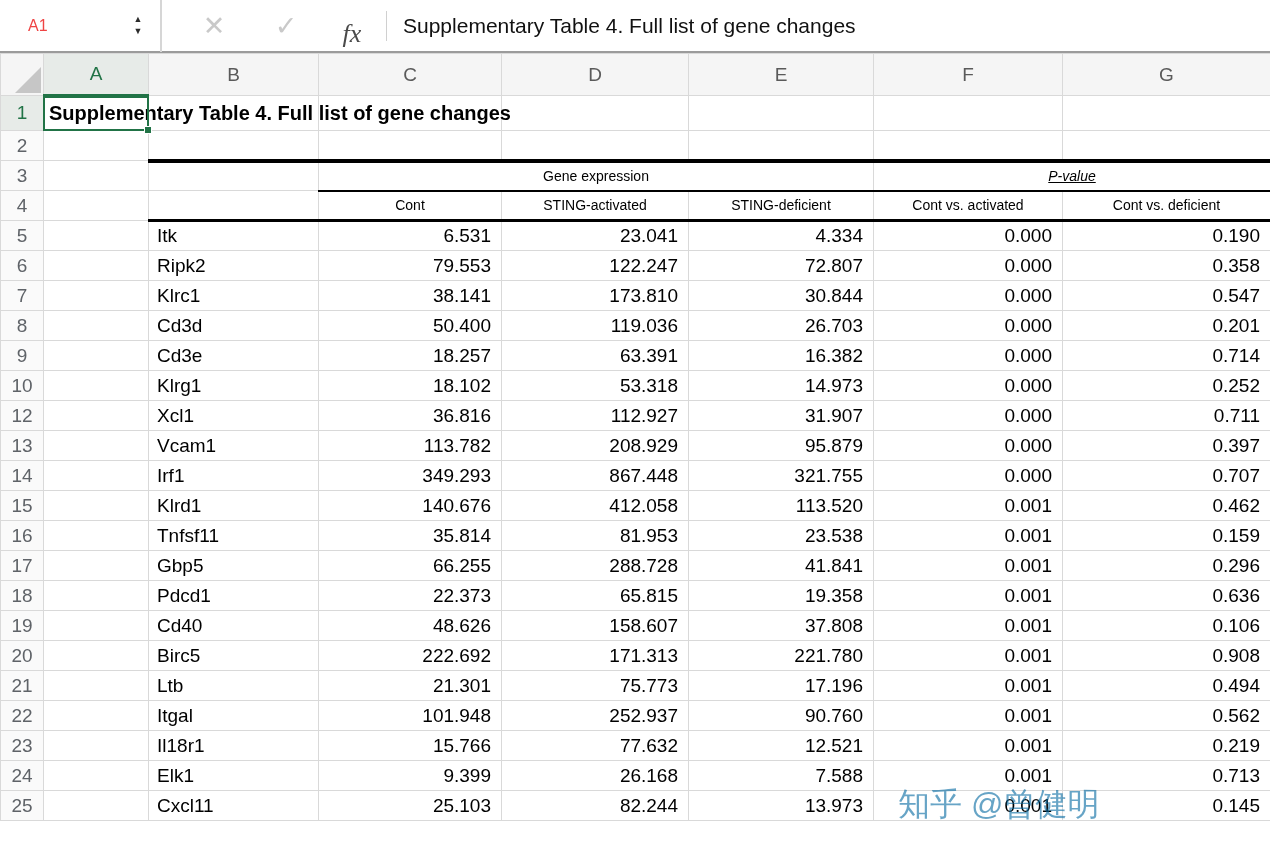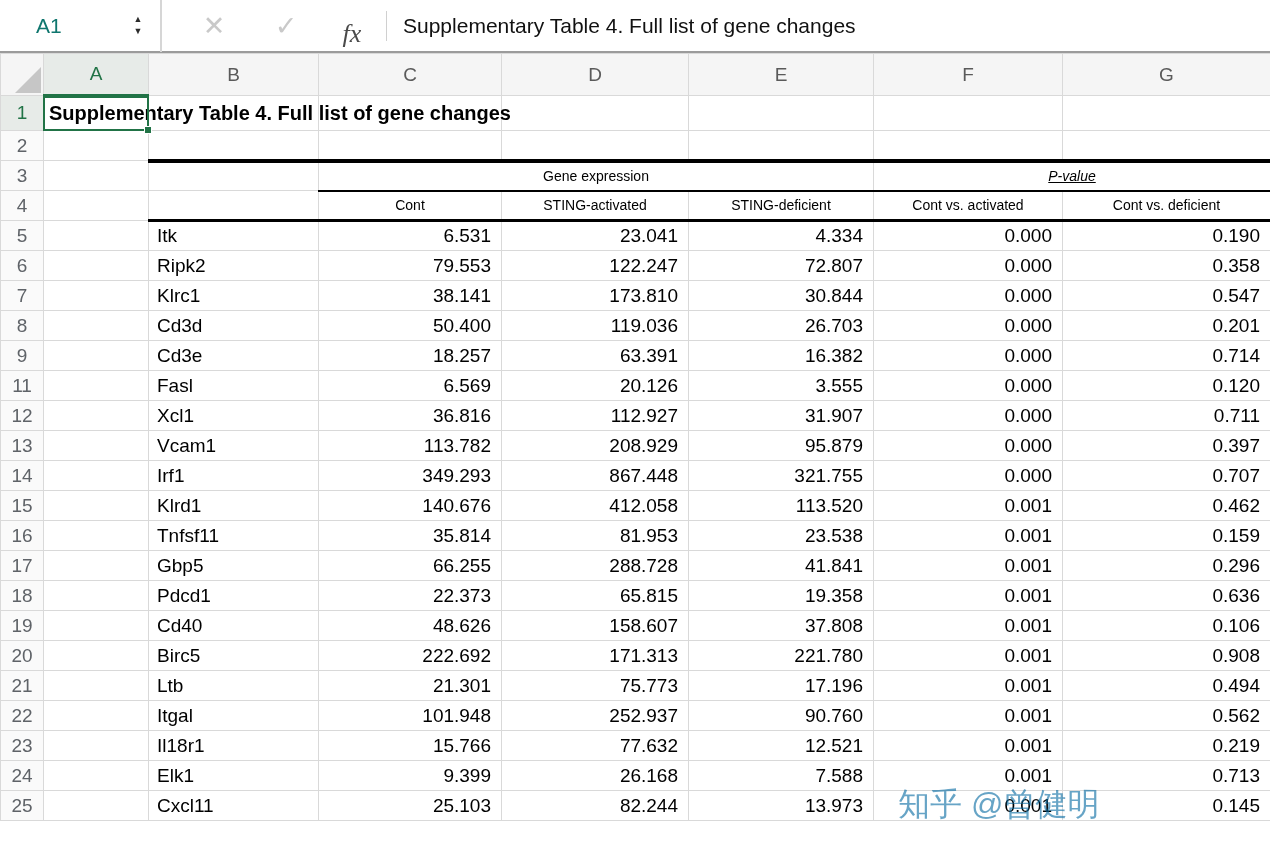--- a/index.html
+++ b/index.html
@@ -2,21 +2,21 @@
 <html><head>
 <meta charset="utf-8">
 <style>
   * { margin:0; padding:0; box-sizing:border-box; }
   html,body { width:1270px; height:858px; overflow:hidden; background:#fff;
     font-family:"Liberation Sans", sans-serif; }
 
   
   .formula-bar { position:relative; width:1270px; height:53px; background:#fff;
     border-bottom:2px solid #9b9b9b; display:flex; align-items:center; }
-  .name-box { width:128px; padding-left:36px; font-size:21px; color:#0f766e; }
+  .name-box { width:128px; padding-left:28px; font-size:16px; color:#ef4444; }
   .spinner { display:flex; flex-direction:column; gap:5px; align-items:center;
     width:20px; margin-right:12px; }
   .spinner span { font-size:9px; color:#2b2b2b; line-height:7px; }
   .vdiv-tall { width:2px; height:53px; background:#d6d6d6; }
   .fb-icon { font-size:27px; color:#c9c9c9; margin-left:32px; width:40px; text-align:center; }
   .fx { font-family:"Liberation Serif", serif; font-style:italic; font-size:26px;
     color:#4a4a4a; margin-left:26px; width:40px; text-align:center;margin-top:16px; }
   .vdiv-short { width:1px; height:30px; background:#d0d0d0; margin-left:14px; }
   .formula-text { margin-left:16px; font-size:21px; color:#111; white-space:nowrap; }
 
@@ -205,28 +205,28 @@
     <th class="rh">9</th>
     <td></td>
     <td class="gene">Cd3e</td>
     <td class="num">18.257</td>
     <td class="num">63.391</td>
     <td class="num">16.382</td>
     <td class="num">0.000</td>
     <td class="num">0.714</td>
   </tr>
   <tr class="r-std">
-    <th class="rh">11</th>
-    <td></td>
-    <td class="gene">Fasl</td>
-    <td class="num">6.569</td>
-    <td class="num">20.126</td>
-    <td class="num">3.555</td>
-    <td class="num">0.000</td>
-    <td class="num">0.120</td>
+    <th class="rh">10</th>
+    <td></td>
+    <td class="gene">Klrg1</td>
+    <td class="num">18.102</td>
+    <td class="num">53.318</td>
+    <td class="num">14.973</td>
+    <td class="num">0.000</td>
+    <td class="num">0.252</td>
   </tr>
   <tr class="r-std">
     <th class="rh">12</th>
     <td></td>
     <td class="gene">Xcl1</td>
     <td class="num">36.816</td>
     <td class="num">112.927</td>
     <td class="num">31.907</td>
     <td class="num">0.000</td>
     <td class="num">0.711</td>

